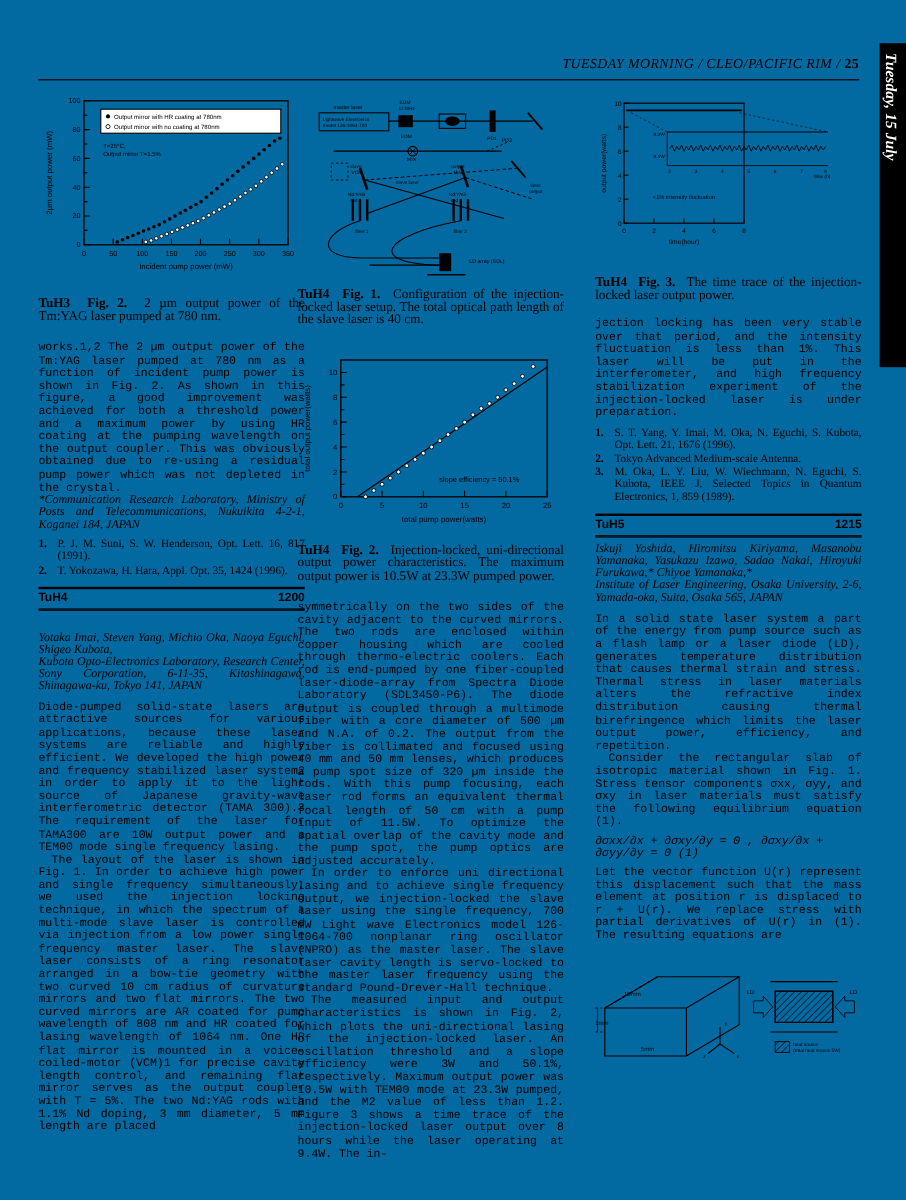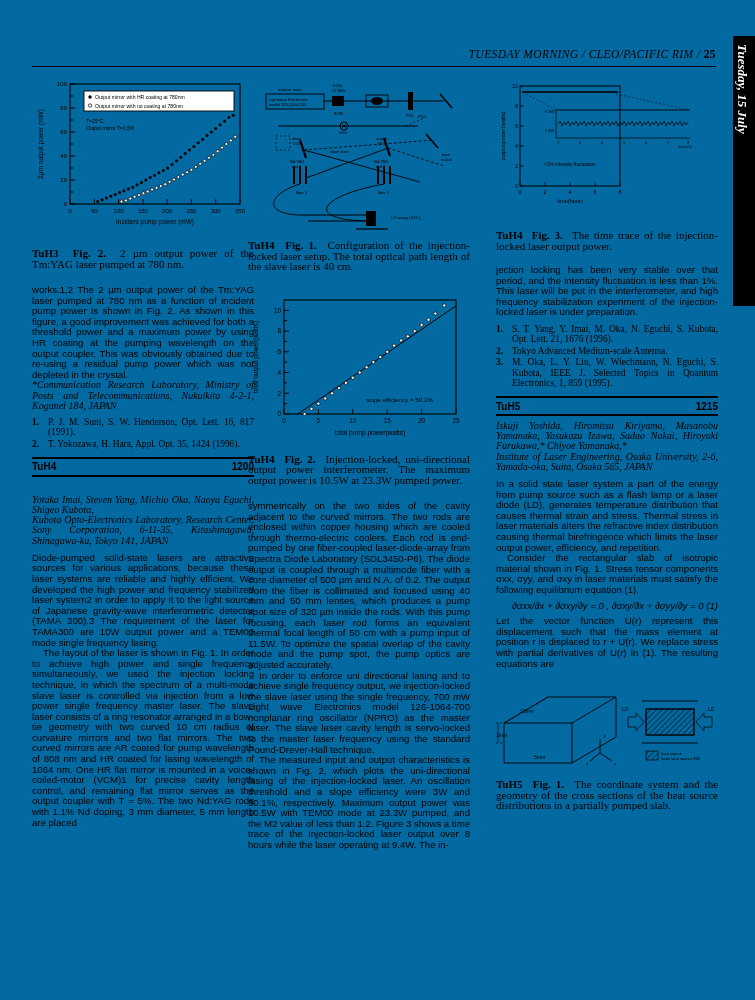--- a/index.html
+++ b/index.html
@@ -57,21 +57,21 @@
   .col2 { left:248px; }
   .col3 { left:496px; }
 
   p.body {
     margin:0 0 0 0;
     font-size:9.6px;
     line-height:10.6px;
     text-align:justify;
     text-indent:11px;
     hyphens:auto;
-    font-family:Liberation Sans, sans-serif;
+    font-family:Liberation Mono, monospace;
   }
   p.body.noind { text-indent:0; }
   .affil {
     font-size:10px; line-height:10.2px;
     font-style:italic; text-align:justify;
     margin:0;
   }
   
   ol.refs {
     margin:6px 0 0 0; padding:0; list-style:none;
@@ -435,21 +435,21 @@
             <circle cx="166.7" cy="45.1" r="1.6"></circle>
               <circle cx="173.6" cy="38.9" r="1.6"></circle>
             <circle cx="180.5" cy="33.7" r="1.6"></circle>
               <circle cx="187.4" cy="27.5" r="1.6"></circle>
             <circle cx="196.3" cy="19.4" r="1.6"></circle>
           </g>
         </g>
       </svg>
     </div>
     <div class="figcap">
-      <b>TuH4</b>&nbsp;&nbsp;<b>Fig. 2.</b>&nbsp;&nbsp;<span>Injection-locked, uni-directional output power interferometer. The maximum output power is 10.5W at 23.3W pumped power.</span>
+      <b>TuH4</b>&nbsp;&nbsp;<b>Fig. 2.</b>&nbsp;&nbsp;<span>Injection-locked, uni-directional output power characteristics. The maximum output power is 10.5W at 23.3W pumped power.</span>
     </div>
 
     <p class="body noind" style="margin-top:16px">symmetrically on the two sides of the cavity adjacent to the curved mirrors. The two rods are enclosed within copper housing which are cooled through thermo-electric coolers. Each rod is end-pumped by one fiber-coupled laser-diode-array from Spectra Diode Laboratory (SDL3450-P6). The diode output is coupled through a multimode fiber with a core diameter of 500 µm and N.A. of 0.2. The output from the fiber is collimated and focused using 40 mm and 50 mm lenses, which produces a pump spot size of 320 µm inside the rods. With this pump focusing, each laser rod forms an equivalent thermal focal length of 50 cm with a pump input of 11.5W. To optimize the spatial overlap of the cavity mode and the pump spot, the pump optics are adjusted accurately.</p>
     <p class="body">In order to enforce uni directional lasing and to achieve single frequency output, we injection-locked the slave laser using the single frequency, 700 mW Light wave Electronics model 126-1064-700 nonplanar ring oscillator (NPRO) as the master laser. The slave laser cavity length is servo-locked to the master laser frequency using the standard Pound-Drever-Hall technique.</p>
     <p class="body">The measured input and output characteristics is shown in Fig. 2, which plots the uni-directional lasing of the injection-locked laser. An oscillation threshold and a slope efficiency were 3W and 50.1%, respectively. Maximum output power was 10.5W with TEM00 mode at 23.3W pumped, and the M2 value of less than 1.2. Figure 3 shows a time trace of the injection-locked laser output over 8 hours while the laser operating at 9.4W. The in-</p>
   </div>
 
   <div class="col col3">
 
     <div class="figbox">
@@ -524,38 +524,38 @@
     </div>
     <div class="figcap">
       <b>TuH4</b>&nbsp;&nbsp;<b>Fig. 3.</b>&nbsp;&nbsp;<span>The time trace of the injection-locked laser output power.</span>
     </div>
 
     <p class="body noind" style="margin-top:14px">jection locking has been very stable over that period, and the intensity fluctuation is less than 1%. This laser will be put in the interferometer, and high frequency stabilization experiment of the injection-locked laser is under preparation.</p>
 
     <ol class="refs">
       <li><span class="num">1.</span><span>S. T. Yang, Y. Imai, M. Oka, N. Eguchi, S. Kubota, Opt. Lett. 21, 1676 (1996).</span></li>
       <li><span class="num">2.</span><span>Tokyo Advanced Medium-scale Antenna.</span></li>
-      <li><span class="num">3.</span><span>M. Oka, L. Y. Liu, W. Wiechmann, N. Eguchi, S. Kubota, IEEE J. Selected Topics in Quantum Electronics, 1, 859 (1995).</span></li>
+      <li><span class="num">3.</span><span>M. Oka, L. Y. Liu, W. Wiechmann, N. Eguchi, S. Kubota, IEEE J. Selected Topics in Quantum Electronics, 1, 859 (1989).</span></li>
     </ol>
 
     <div class="sess">
       <div class="sess-rule thick"></div>
       <div class="sess-code">
         <span>TuH5</span>
         <span>1215</span>
       </div>
       <div class="sess-rule"></div>
       <div class="sess-rule"></div>
       <p class="affil" style="margin-top:5px">Iskuji Yoshida, Hiromitsu Kiriyama, Masanobu Yamanaka, Yasukazu Izawa, Sadao Nakai, Hiroyuki Furukawa,* Chiyoe Yamanaka,*</p>
       <p class="affil">Institute of Laser Engineering, Osaka University, 2-6, Yamada-oka, Suita, Osaka 565, JAPAN</p>
     </div>
 
     <p class="body noind" style="margin-top:7px">In a solid state laser system a part of the energy from pump source such as a flash lamp or a laser diode (LD), generates temperature distribution that causes thermal strain and stress. Thermal stress in laser materials alters the refractive index distribution causing thermal birefringence which limits the laser output power, efficiency, and repetition.</p>
     <p class="body">Consider the rectangular slab of isotropic material shown in Fig. 1. Stress tensor components σxx, σyy, and σxy in laser materials must satisfy the following equilibrium equation (1).</p>
-    <p class="body noind" style="text-align:right;font-style:italic;margin:5px 0">∂σxx/∂x + ∂σxy/∂y = 0 ,   ∂σxy/∂x + ∂σyy/∂y = 0      (1)</p>
+    <p class="body noind" style="text-align:left;font-style:italic;margin:5px 0">∂σxx/∂x + ∂σxy/∂y = 0 ,   ∂σxy/∂x + ∂σyy/∂y = 0      (1)</p>
     <p class="body noind">Let the vector function U(r) represent this displacement such that the mass element at position r is displaced to r + U(r). We replace stress with partial derivatives of U(r) in (1). The resulting equations are</p>
 
     <div class="figbox" style="margin-top:8px">
       <svg width="222" height="96" viewBox="0 0 222 96">
         <g stroke="#000" fill="none" stroke-width="0.9">
 
           <path d="M8 46 L52 20 L120 20 L120 60 L76 86 L8 86 Z"></path>
           <path d="M8 46 L76 46 L120 20"></path>
           <path d="M76 46 L76 86"></path>
           <path d="M52 20 L8 46" stroke-dasharray="2,2"></path>
@@ -590,18 +590,15 @@
           <text x="108" y="60" font-size="4">y</text>
           <text x="118" y="88" font-size="4">x</text>
           <text x="90" y="88" font-size="4">z</text>
           <text x="126" y="34" font-size="5">LD</text>
           <text x="212" y="34" font-size="5">LD</text>
           <text x="165" y="78" font-size="4">heat source</text>
           <text x="165" y="83" font-size="4">(total heat source 5W)</text>
         </g>
       </svg>
     </div>
-    <div class="figcap">
-      <b>TuH5</b>&nbsp;&nbsp;<b>Fig. 1.</b>&nbsp;&nbsp;<span>The coordinate system and the geometry of the cross sections of the heat source distributions in a partially pumped slab.</span>
-    </div>
   </div>
 
 </div>
 
 </body></html>

